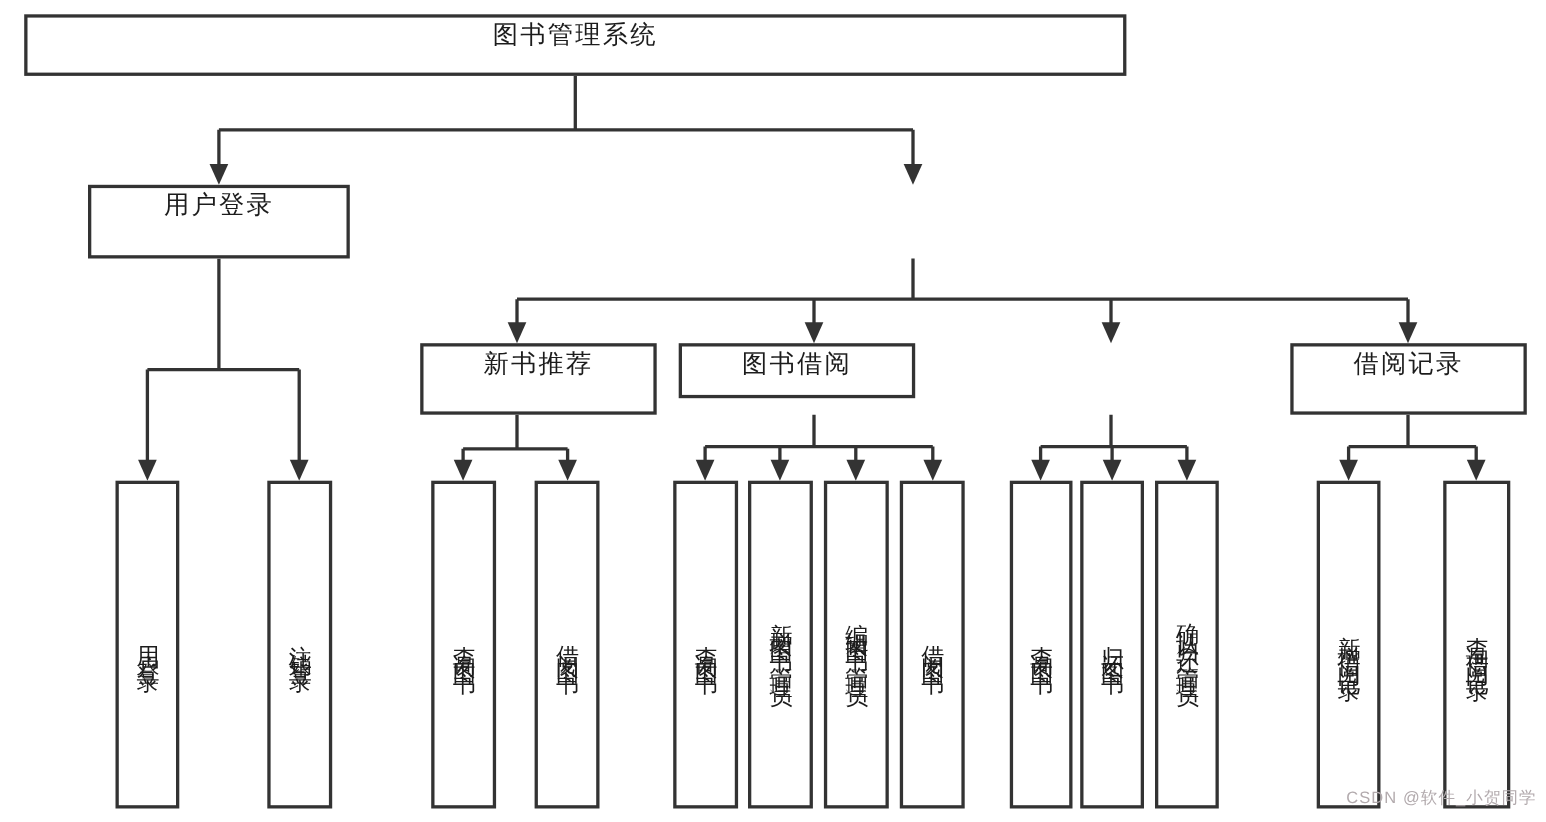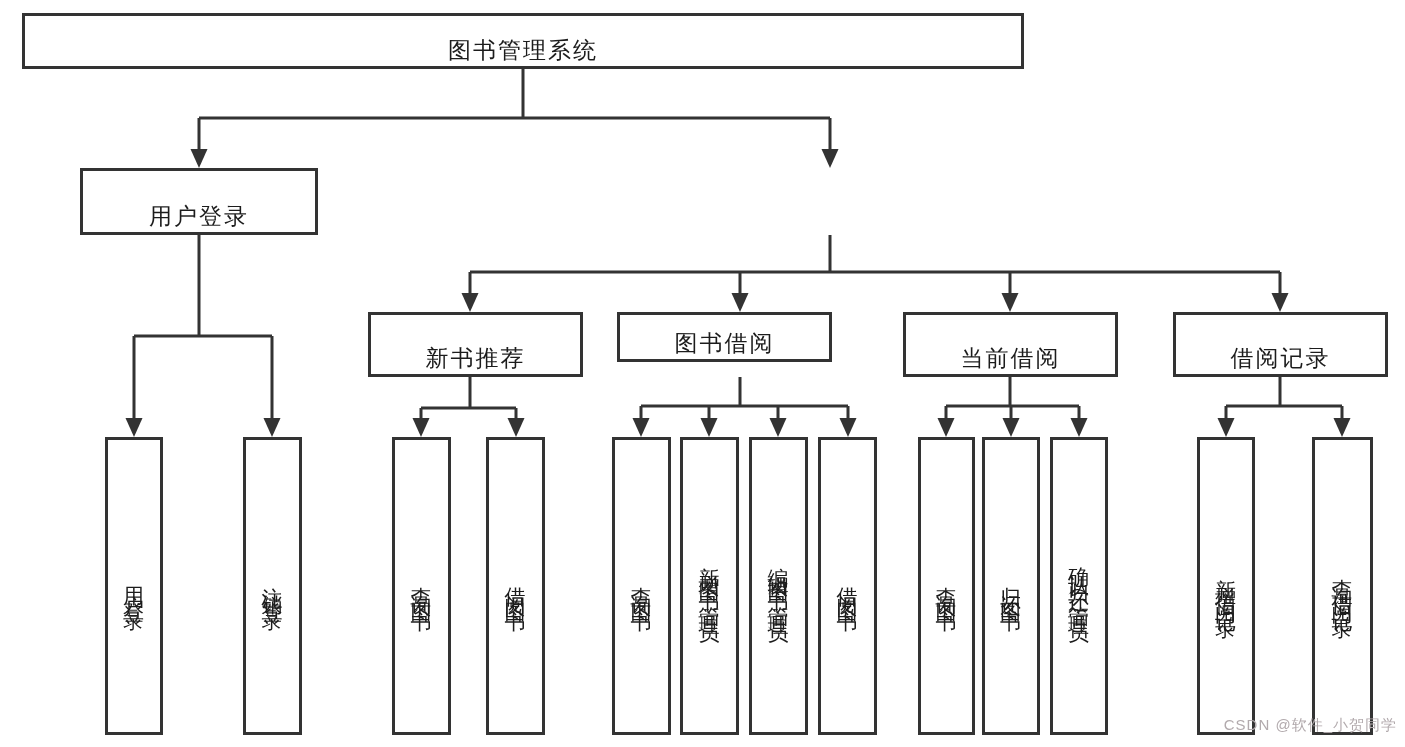--- a/index.html
+++ b/index.html
@@ -9,21 +9,21 @@
     background:#ffffff;
     font-family:"Liberation Sans","DejaVu Sans",sans-serif;
     overflow:hidden;
   }
   .wires{position:absolute;left:0;top:0;width:1405px;height:747px;}
   .hbox{
     position:absolute;
     box-sizing:border-box;
     border:3px solid #333333;
     background:#ffffff;
-    display:flex;align-items:flex-end;justify-content:center;
+    display:flex;align-items:flex-start;justify-content:center;
     color:#1c1c1c;
     font-size:23px;
     letter-spacing:2px;
     white-space:nowrap;
     z-index:2;
   }
   .vbox{
     position:absolute;
     top:437px;height:298px;
     box-sizing:border-box;
@@ -96,28 +96,25 @@
   </svg>
 
   <div class="hbox" style="left:22px;top:13px;width:1002px;height:56px">
     <span>图书管理系统</span>
   </div>
 
   <div class="hbox" style="left:80px;top:168px;width:238px;height:67px">
     <span>用户登录</span>
   </div>
 
-  <div class="hbox" style="left:368px;top:312px;width:215px;height:65px">
+  <div class="hbox" style="left:382px;top:312px;width:215px;height:65px">
     <span>新书推荐</span>
   </div>
   <div class="hbox" style="left:617px;top:312px;width:215px;height:50px">
     <span>图书借阅</span>
-  </div>
-  <div class="hbox" style="left:903px;top:312px;width:215px;height:65px">
-    <span>当前借阅</span>
   </div>
   <div class="hbox" style="left:1173px;top:312px;width:215px;height:65px">
     <span>借阅记录</span>
   </div>
 
   <div class="vbox" style="left:105px;width:58px">
     <span>用户登录</span>
   </div>
   <div class="vbox" style="left:243px;width:59px">
     <span>注销登录</span>

